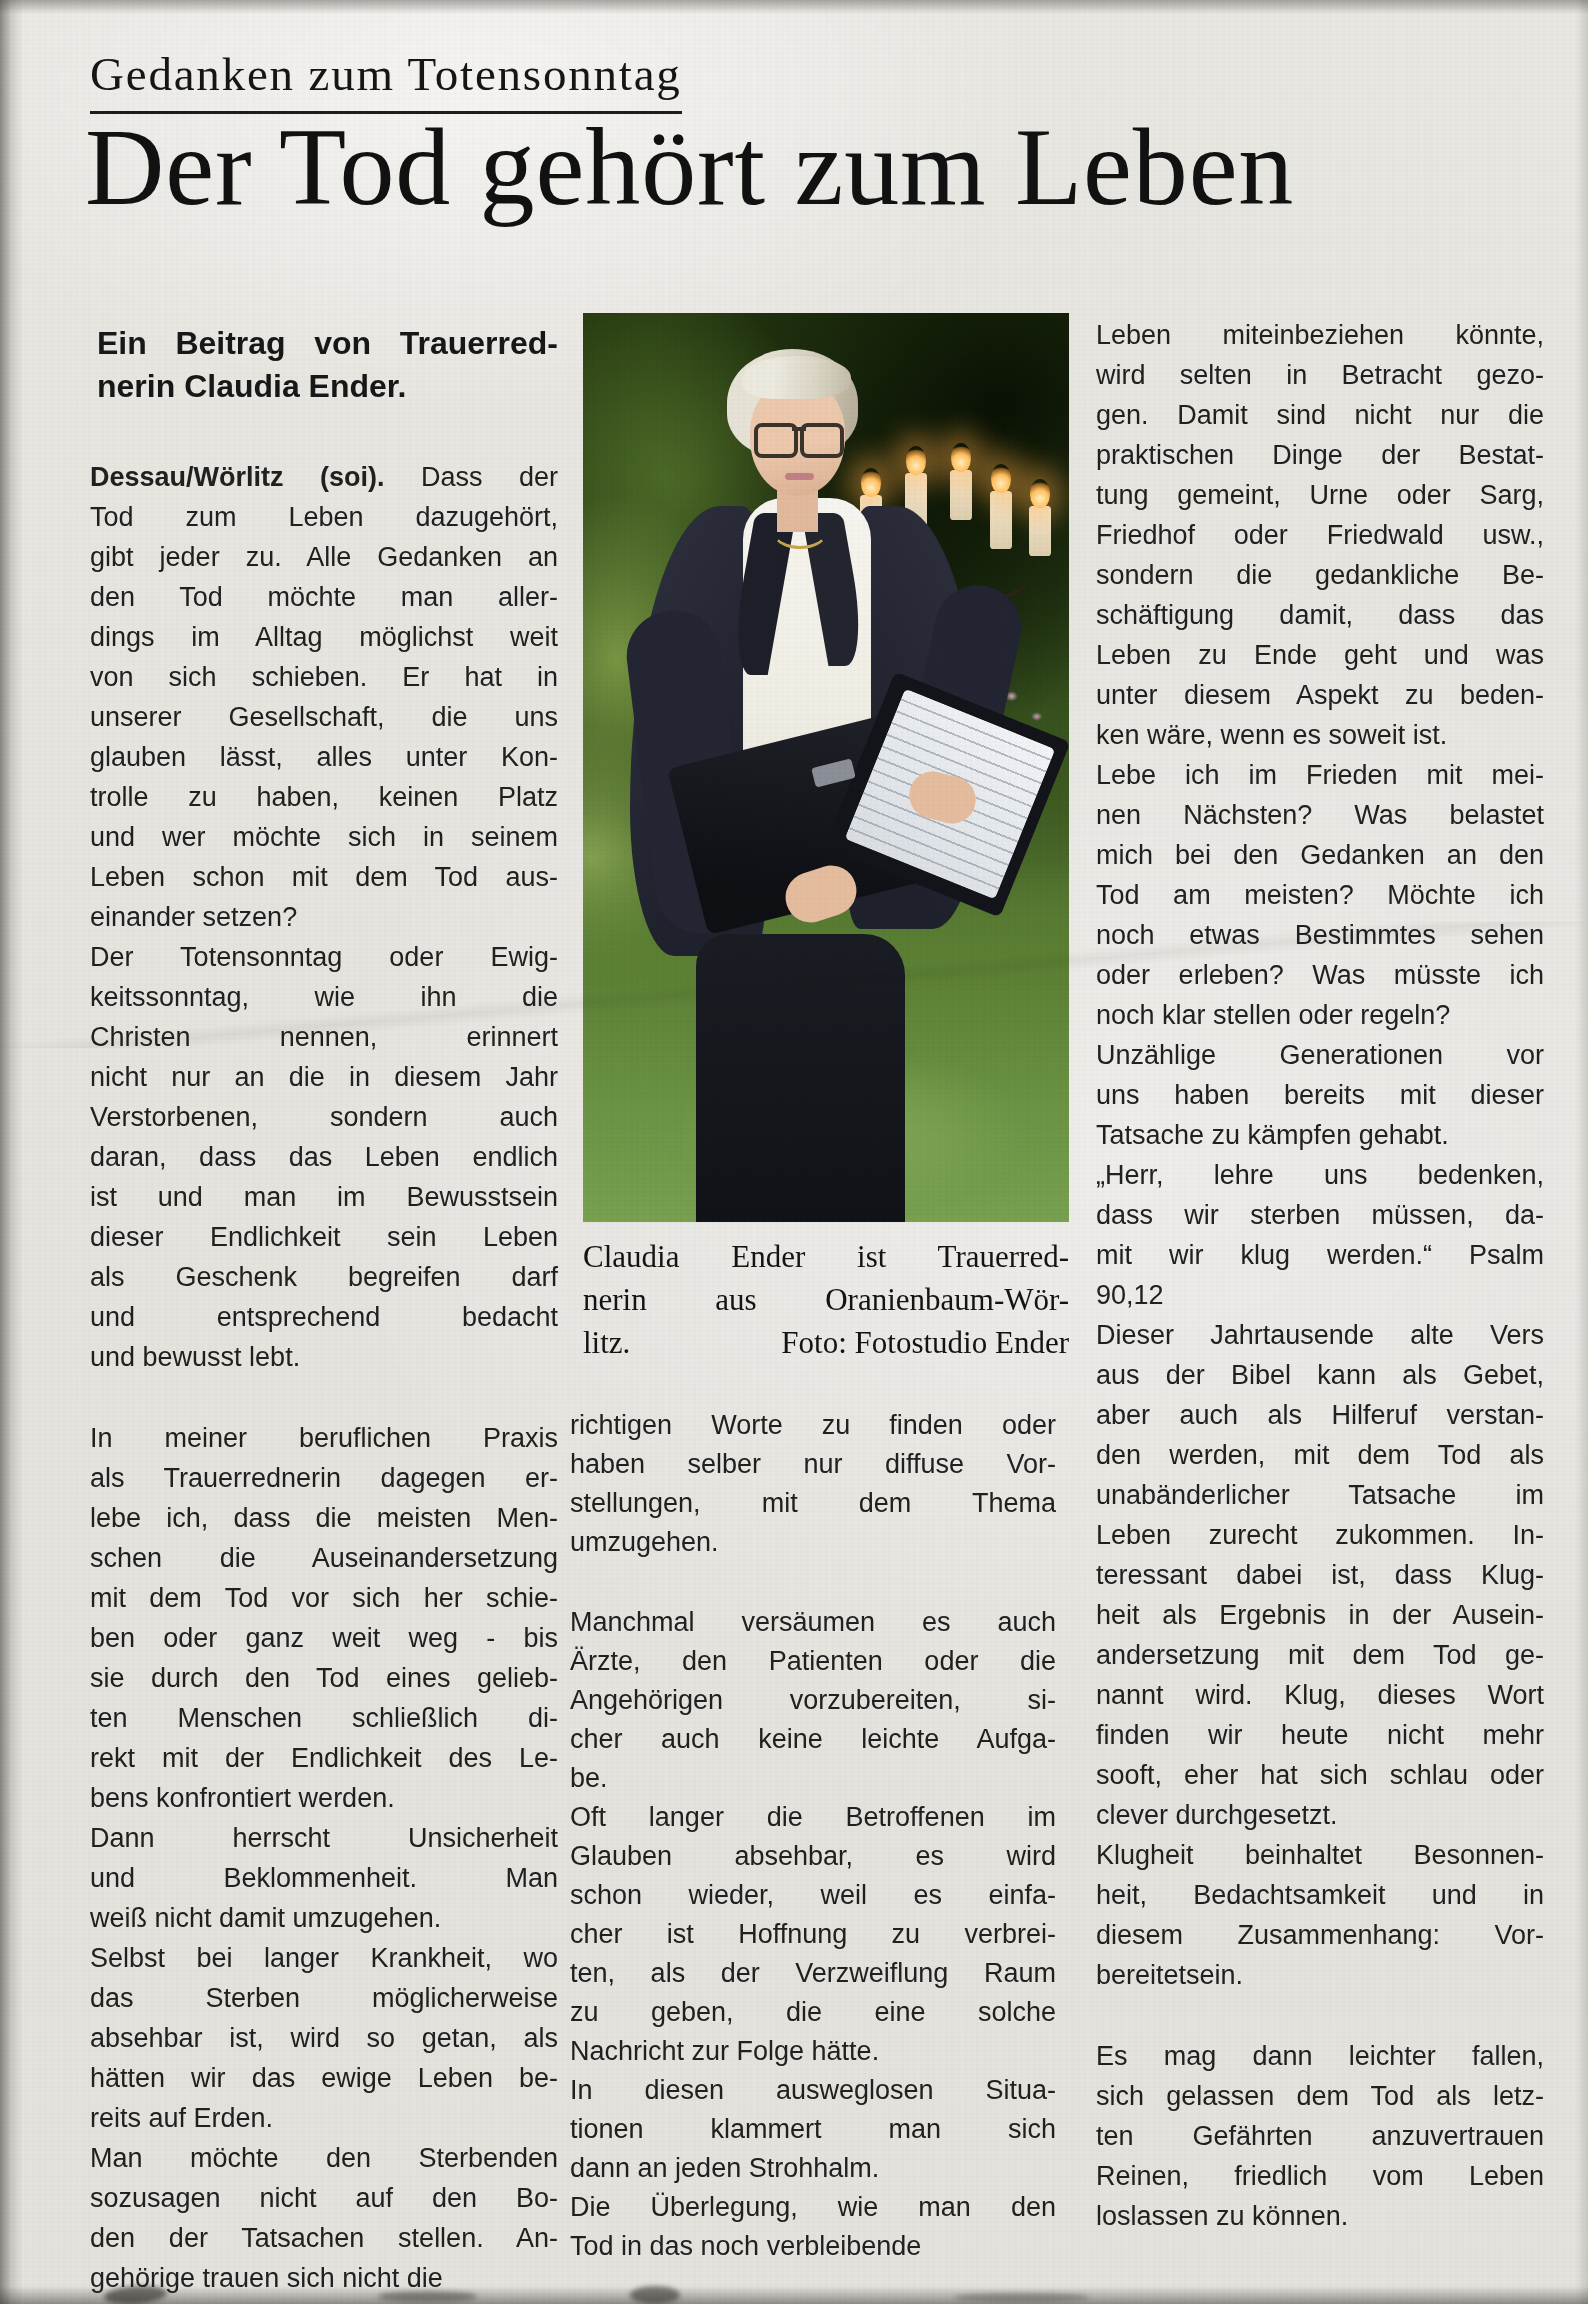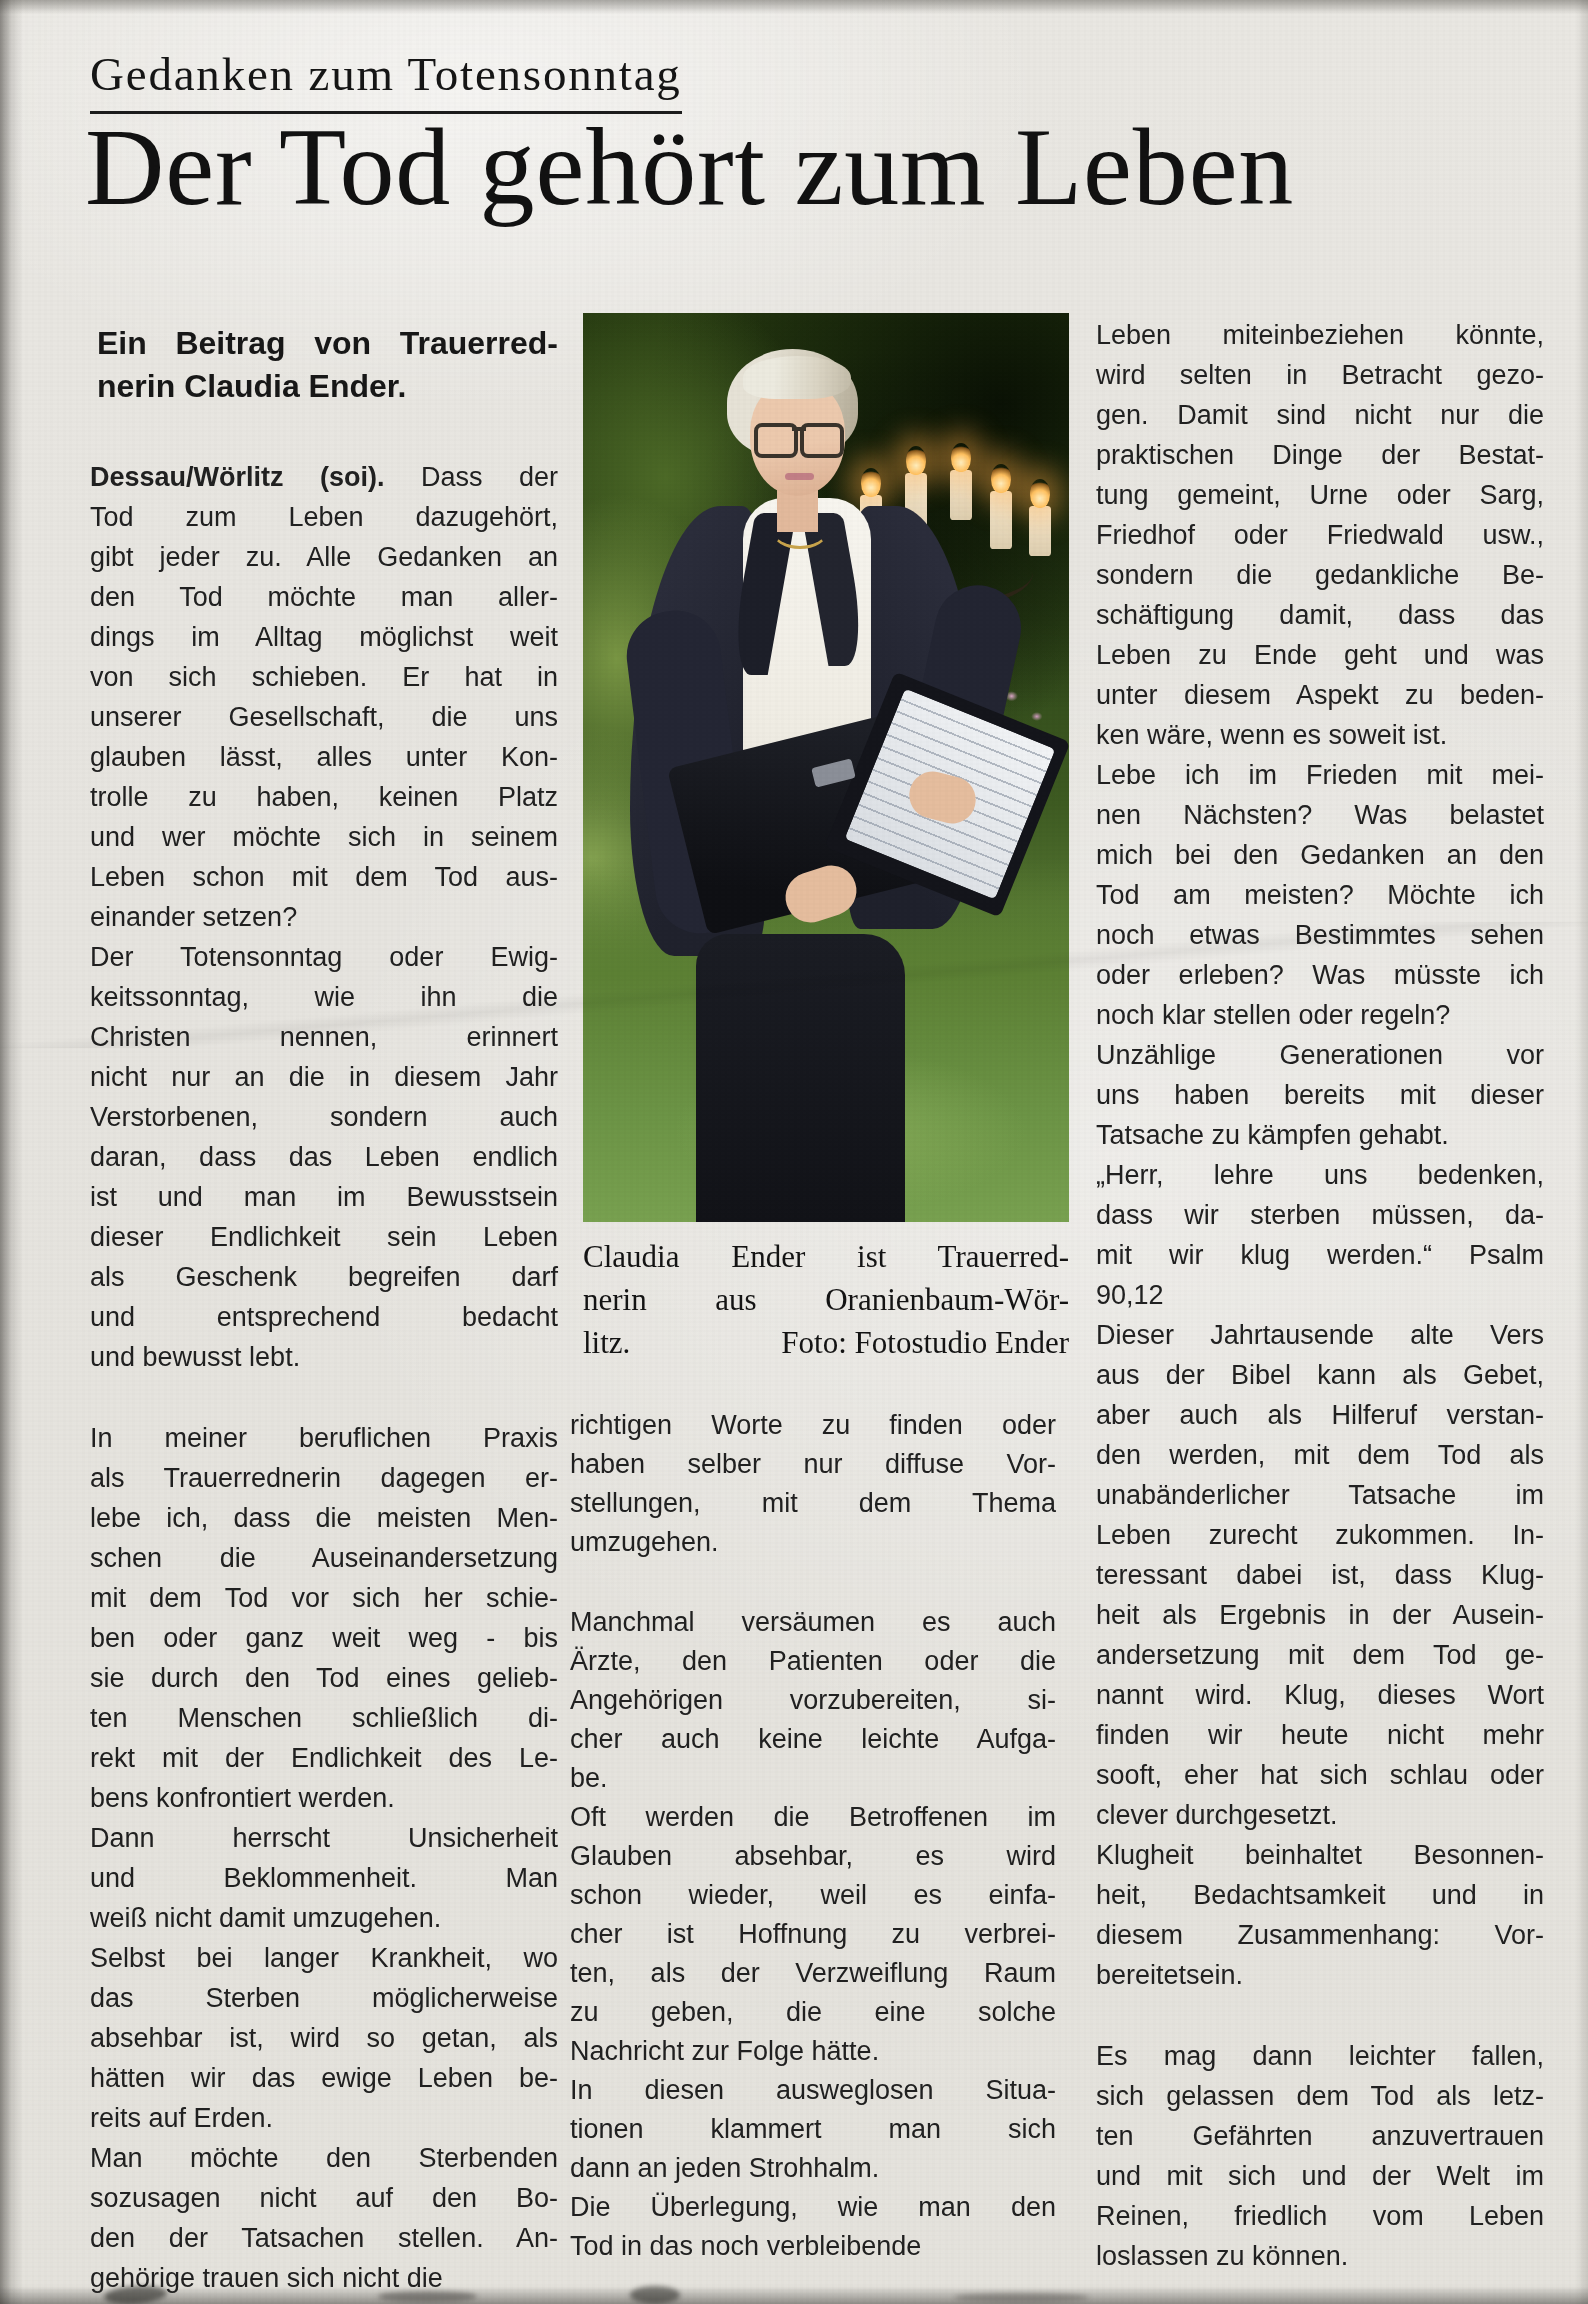--- a/index.html
+++ b/index.html
@@ -283,21 +283,21 @@
         <div class="line last">umzugehen.</div>
       </div>
       <div class="para gap">
         <div class="line">Manchmal versäumen es auch</div>
         <div class="line">Ärzte, den Patienten oder die</div>
         <div class="line">Angehörigen vorzubereiten, si-</div>
         <div class="line">cher auch keine leichte Aufga-</div>
         <div class="line last">be.</div>
       </div>
       <div class="para">
-        <div class="line">Oft werden die Betroffenen im</div>
+        <div class="line">Oft langer die Betroffenen im</div>
         <div class="line">Glauben absehbar, es wird</div>
         <div class="line">schon wieder, weil es einfa-</div>
         <div class="line">cher ist Hoffnung zu verbrei-</div>
         <div class="line">ten, als der Verzweiflung Raum</div>
         <div class="line">zu geben, die eine solche</div>
         <div class="line last">Nachricht zur Folge hätte.</div>
       </div>
       <div class="para">
         <div class="line">In diesen ausweglosen Situa-</div>
         <div class="line">tionen klammert man sich</div>
@@ -361,21 +361,20 @@
       <div class="para">
         <div class="line">Klugheit beinhaltet Besonnen-</div>
         <div class="line">heit, Bedachtsamkeit und in</div>
         <div class="line">diesem Zusammenhang: Vor-</div>
         <div class="line last">bereitetsein.</div>
       </div>
       <div class="para gap">
         <div class="line">Es mag dann leichter fallen,</div>
         <div class="line">sich gelassen dem Tod als letz-</div>
         <div class="line">ten Gefährten anzuvertrauen</div>
-        <div class="line">und mit sich und der Welt im</div>
         <div class="line">Reinen, friedlich vom Leben</div>
         <div class="line last">loslassen zu können.</div>
       </div>
     </div>
 
   <div class="crease"></div>
   <div class="edge-left"></div>
   <div class="edge-top"></div>
   <div class="edge-right"></div>
   <div class="edge-bottom"></div>

